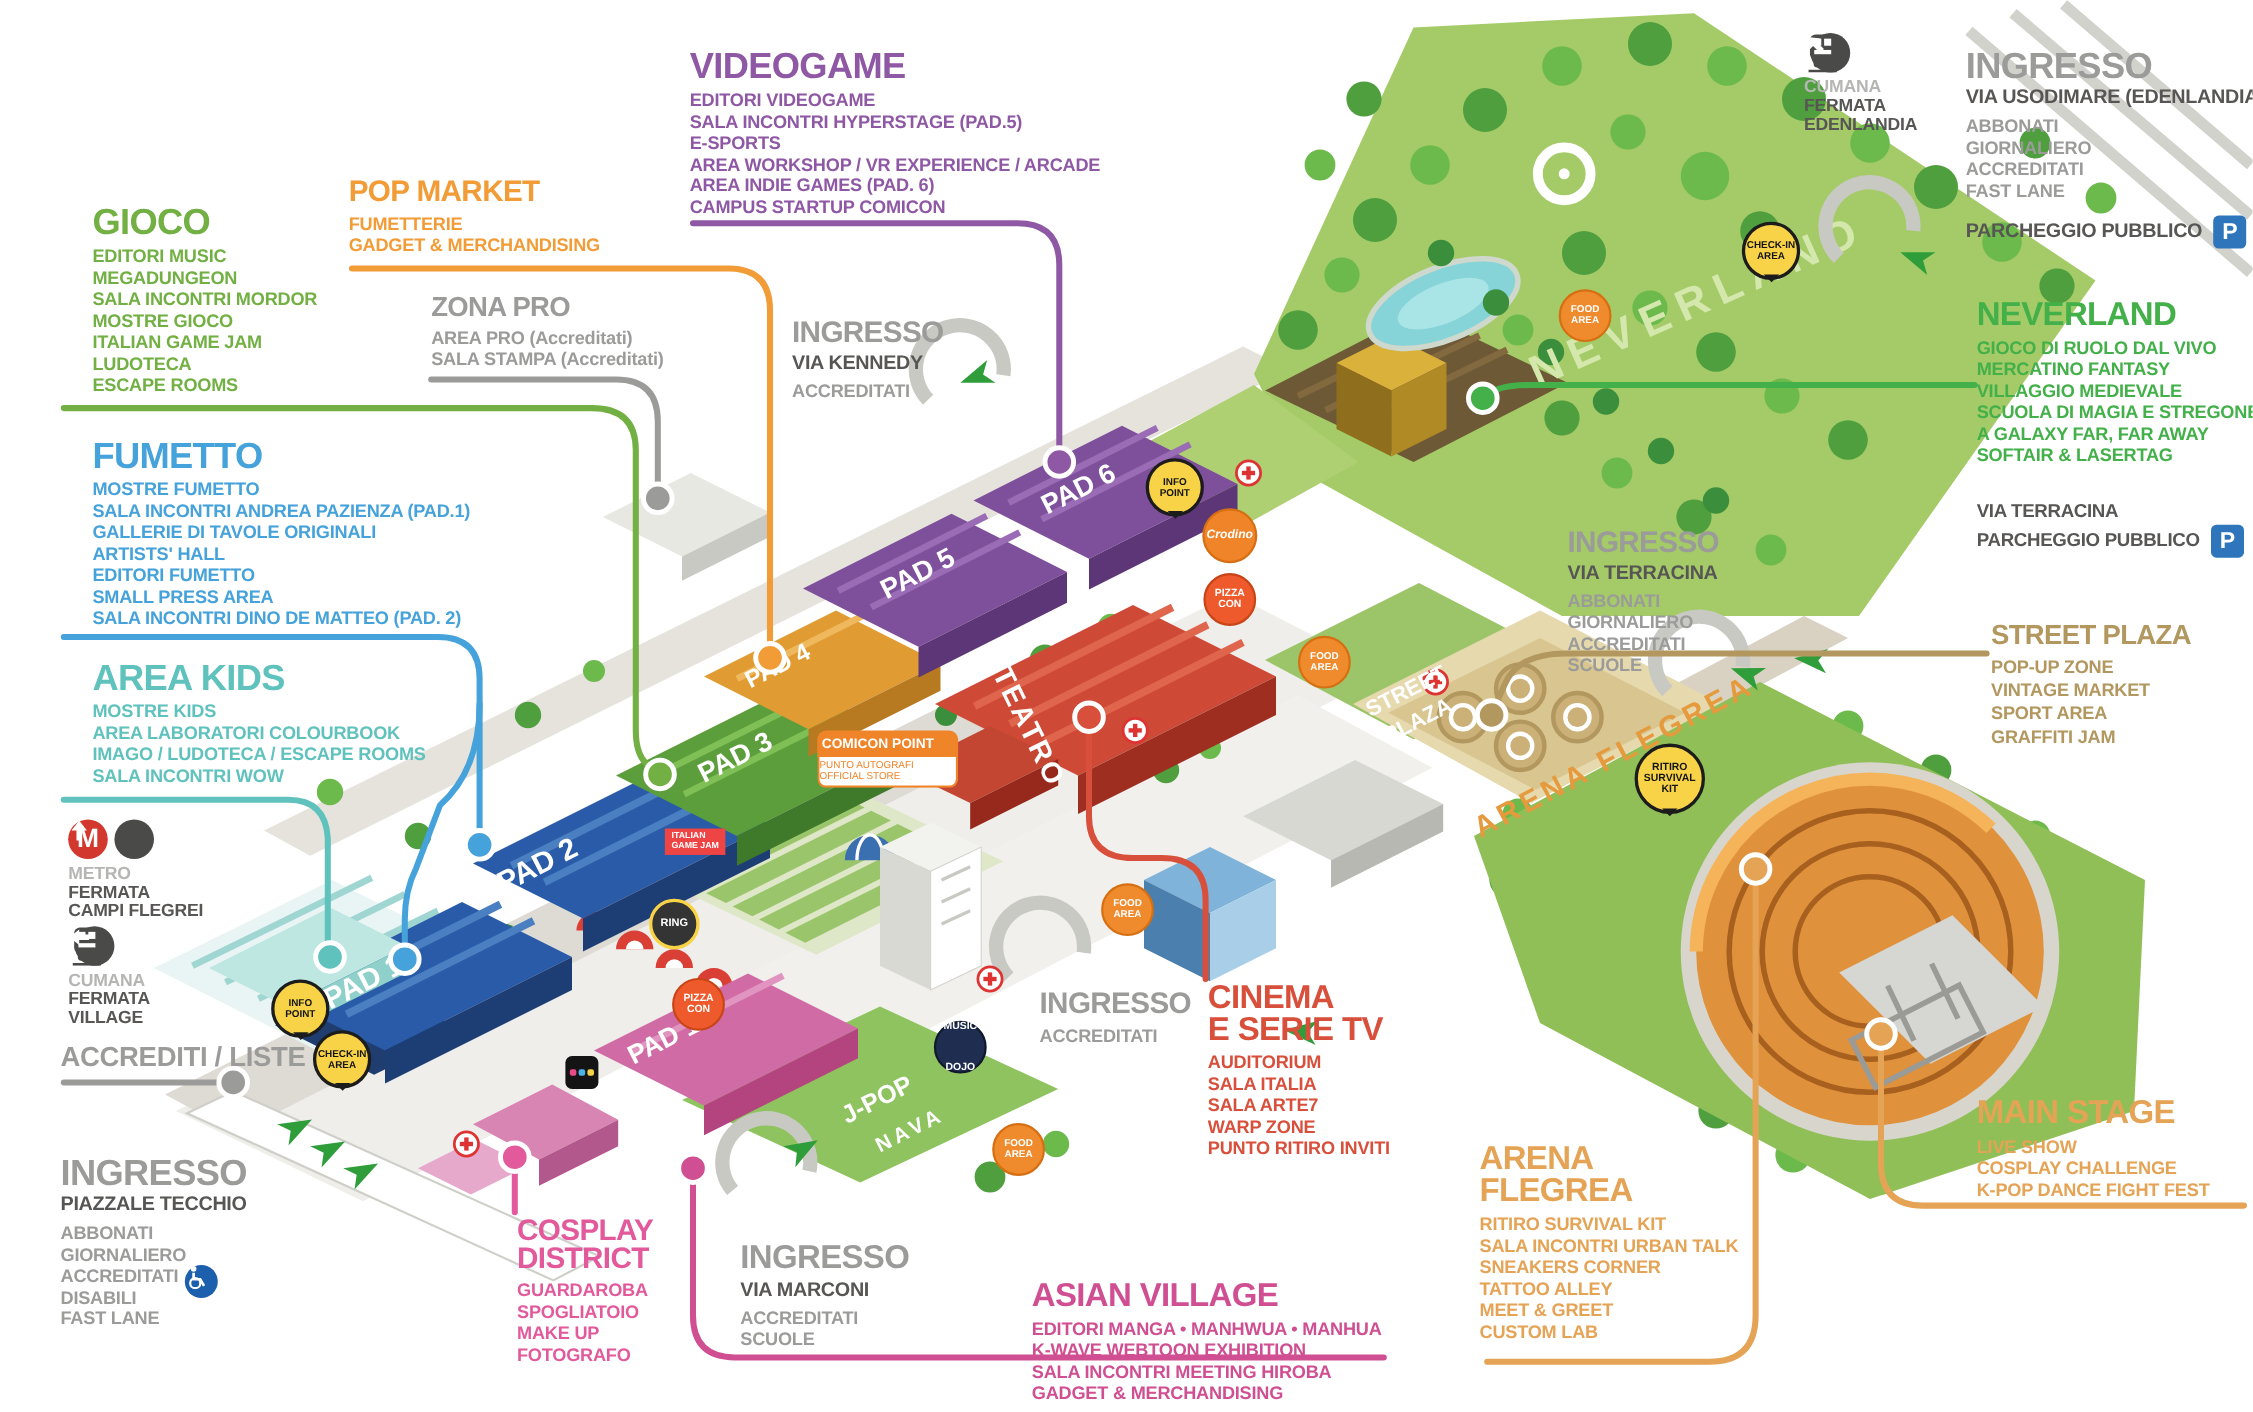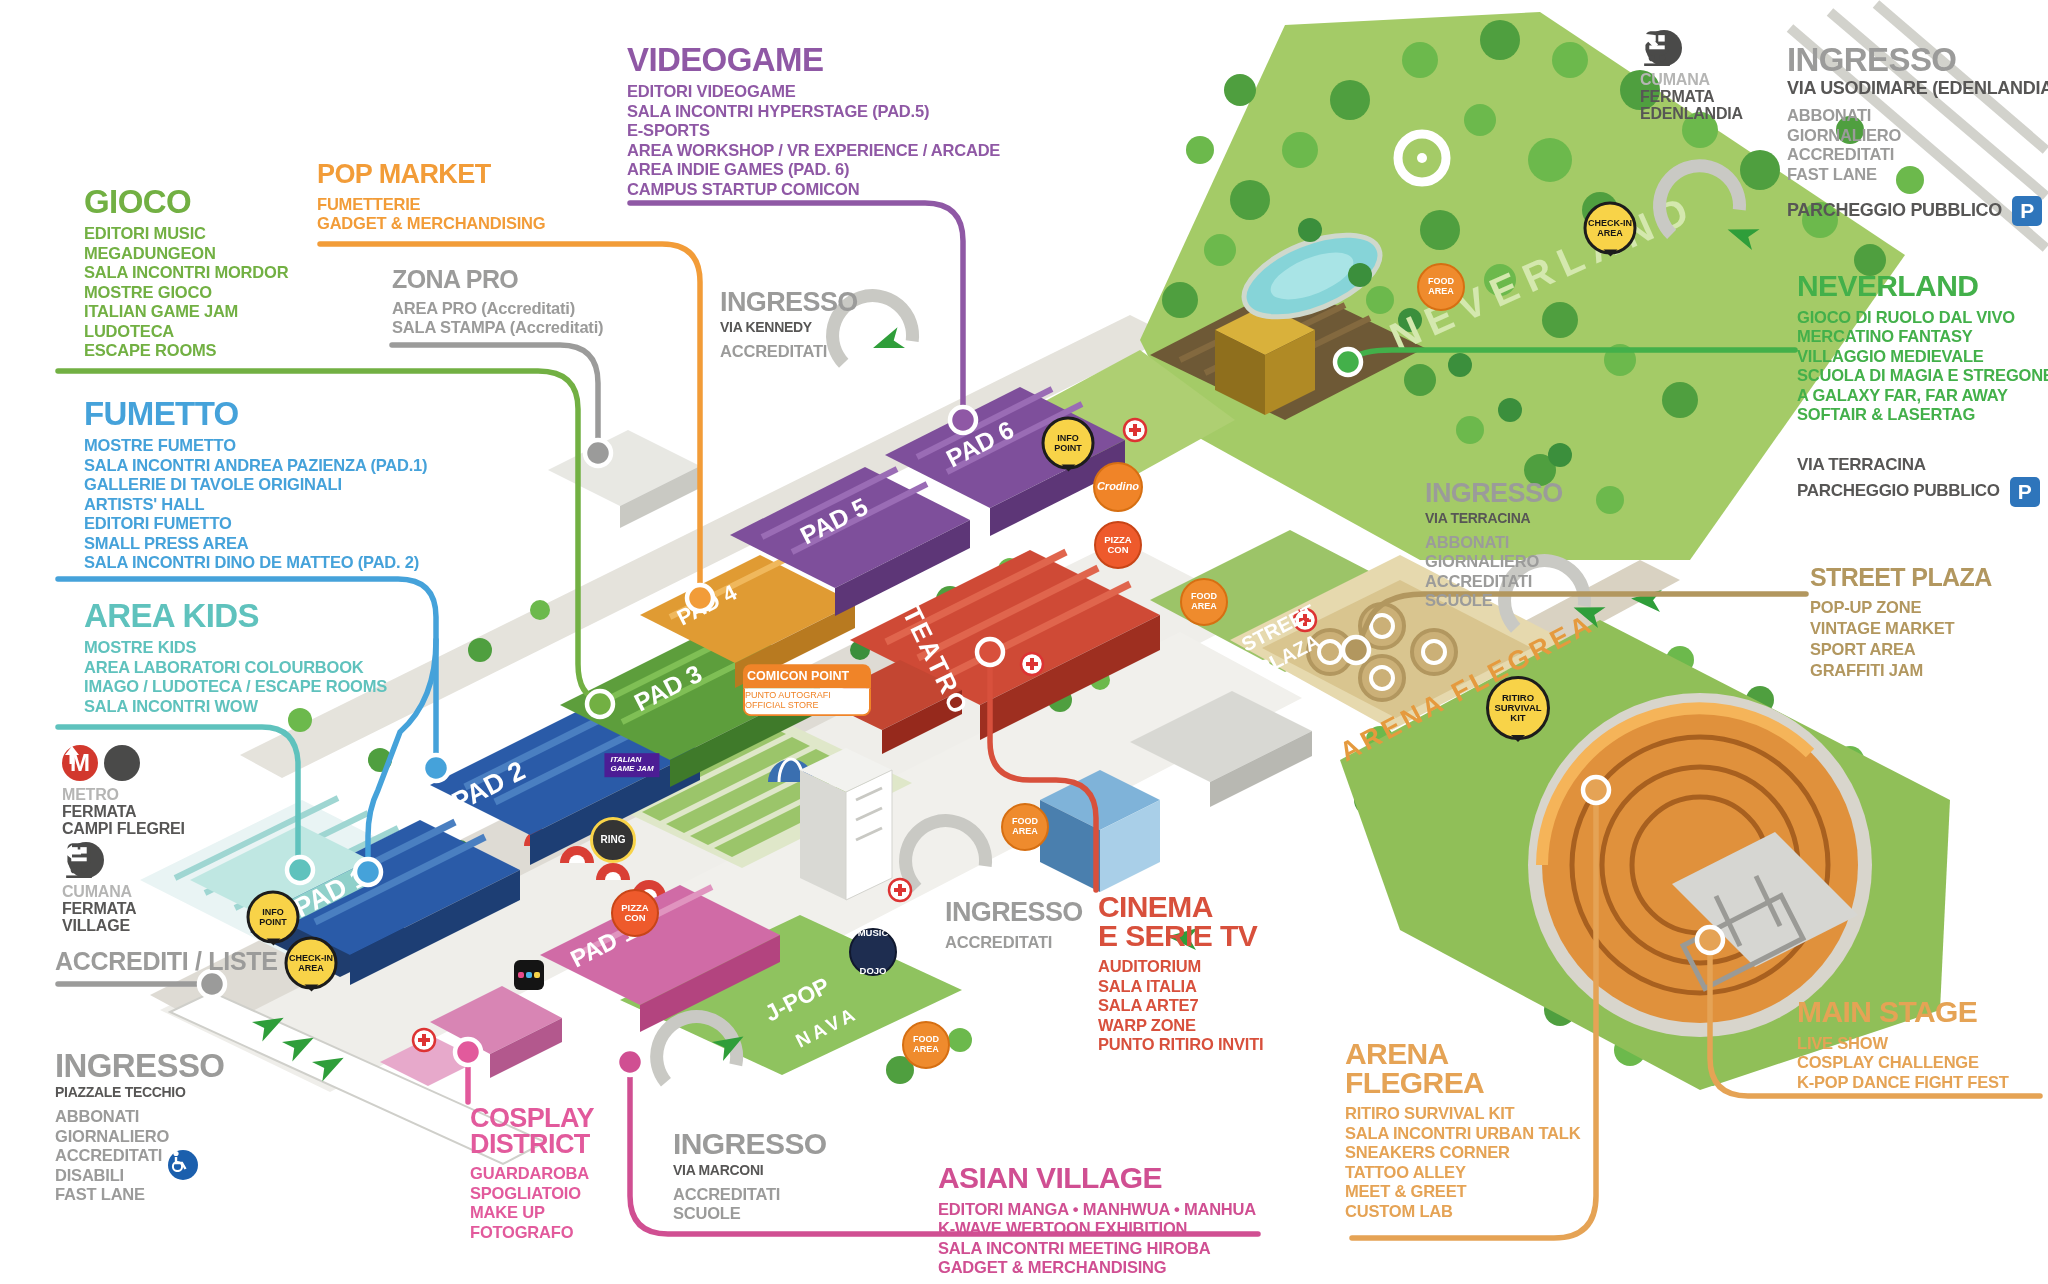--- a/index.html
+++ b/index.html
@@ -2,21 +2,21 @@
 <html><head>
 <meta charset="utf-8">
 <style>
   html,body{margin:0;padding:0;background:#ffffff;}
   #stage{position:relative;width:2048px;height:1284px;overflow:hidden;background:#ffffff;
          font-family:"Liberation Sans",sans-serif;}
   svg{position:absolute;left:0;top:0;}
   .legend{position:absolute;white-space:nowrap;}
   .hd{font-weight:bold;letter-spacing:-0.6px;line-height:0.95;}
   .t33{font-size:33px;} .t30{font-size:30px;} .t27{font-size:27px;} .t25{font-size:25px;}
-  .sub{font-size:14px;font-weight:bold;letter-spacing:-0.3px;margin-top:3px;}
+  .sub{font-size:18px;font-weight:bold;letter-spacing:-0.3px;margin-top:3px;}
   .items{margin-top:7px;}
   .items div{font-size:16.5px;font-weight:bold;line-height:19.5px;letter-spacing:-0.2px;}
   .items.loose div{line-height:21px;}
   .c-green{color:#72b043;} .c-green2{color:#43b04a;} .c-purple{color:#8f58a5;}
   .c-orange{color:#f29c38;} .c-gray{color:#9b9b9a;} .c-dark{color:#575655;}
   .c-blue{color:#45a2da;} .c-teal{color:#5fc2bd;} .c-tan{color:#b2975f;}
   .c-red{color:#d8503c;} .c-amber{color:#e5a355;} .c-magenta{color:#d04f92;} .c-pink{color:#e25a9c;}
   .c-light{color:#b5b5b4;}
   .p-icon{display:inline-block;width:30px;height:30px;background:#2e75bb;border-radius:5px;
           color:#fff;font-weight:bold;font-size:21px;text-align:center;line-height:30px;
@@ -29,21 +29,21 @@
   .b-yellow{background:#f8d348;border:3px solid #1c1c1c;color:#141414;font-size:9px;width:47px;height:47px;}
   .b-yellow.big{width:58px;height:58px;font-size:9.5px;}
   .b-orange{background:#ef8b2d;border:2px solid #d66f12;color:#fff;font-size:9px;width:44px;height:44px;}
   .b-redor{background:#ee5a2c;border:2px solid #c84517;color:#fff;font-size:9.5px;width:44px;height:44px;}
   .b-navy{background:#1e2d50;border:2px solid #10182e;color:#fff;font-size:9.5px;width:44px;height:44px;gap:28px;}
   .b-ring{background:#343434;border:3px solid #f8d348;color:#fff;font-size:10px;width:40px;height:40px;}
   .b-crodino{background:#f08428;border:2px solid #d66f12;color:#fff;font-size:11px;width:46px;height:46px;font-style:italic;}
   .pin:after{content:"";position:absolute;left:50%;bottom:-12px;transform:translateX(-50%);
              border:7px solid transparent;border-top-color:#1c1c1c;}
   .rect-badge{position:absolute;transform:translate(-50%,-50%);z-index:6;text-align:left;}
-  .igj{background:#4c1d95;color:#fff;border-radius:0;padding:3px 6px;font-size:8px;font-weight:bold;line-height:1.1;font-style:italic;}
+  .igj{background:#ef4444;color:#fff;border-radius:0;padding:3px 6px;font-size:8px;font-weight:bold;line-height:1.1;}
   .kpop{width:30px;height:30px;background:#141414;border-radius:6px;display:flex;align-items:center;justify-content:center;gap:2px;}
   .kpop i{width:6px;height:6px;border-radius:2px;display:block;}
   .comicon-point{width:128px;}
   .comicon-point .cp-top{background:#f08428;border-radius:8px 8px 0 0;color:#fff;font-weight:bold;font-size:12.5px;padding:5px 4px;}
   .comicon-point .cp-bot{background:#fff;border:2px solid #f08428;border-top:none;border-radius:0 0 8px 8px;
        color:#f08428;font-weight:normal;font-size:9px;line-height:1.15;padding:2px 0 3px;}
   .ticon{display:inline-flex;align-items:center;gap:6px;}
   .m-circle{width:36px;height:36px;border-radius:50%;background:#d2382d;color:#fff;font-size:24px;
             font-weight:bold;text-align:center;line-height:36px;}
   .dir-circle{width:36px;height:36px;border-radius:50%;background:#4a4a49;display:flex;align-items:center;justify-content:center;}

